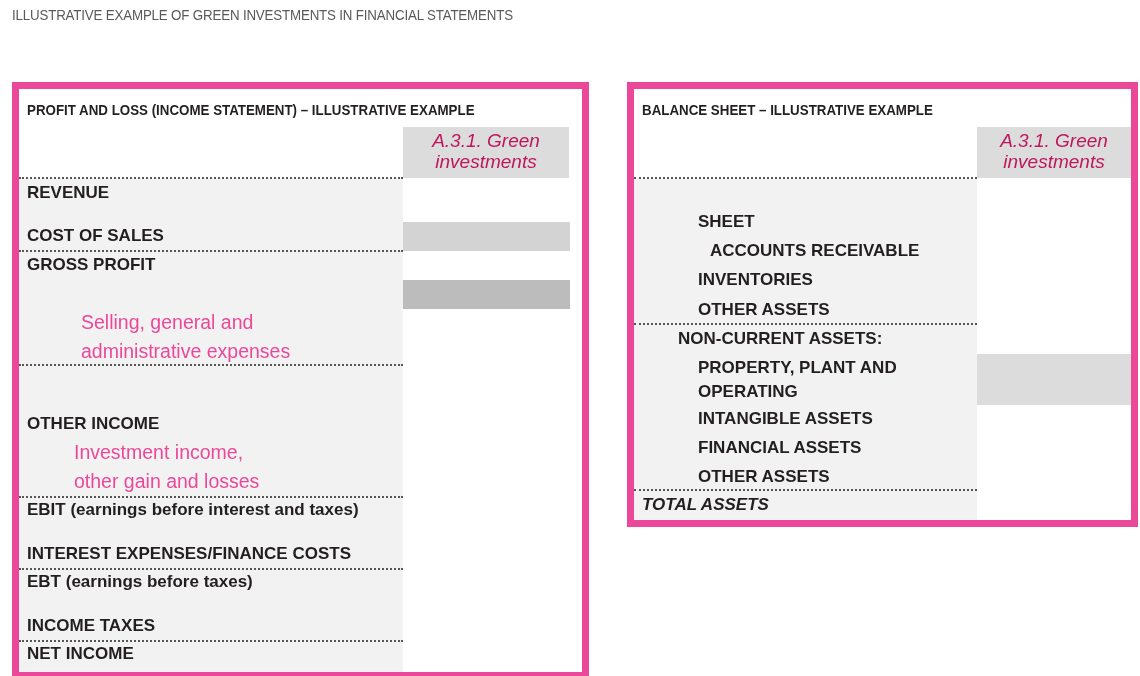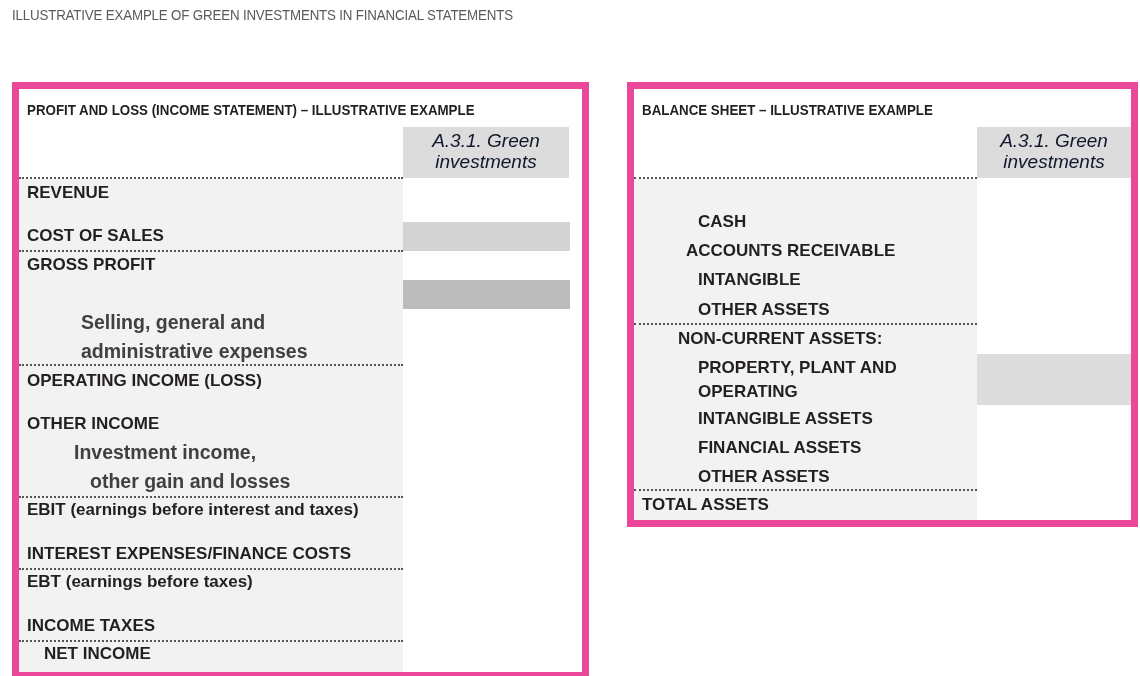--- a/index.html
+++ b/index.html
@@ -5,24 +5,24 @@
   html, body { margin: 0; padding: 0; background: #ffffff; }
   body { width: 1140px; height: 676px; position: relative; overflow: hidden;
          font-family: "Liberation Sans", "DejaVu Sans", sans-serif; color: #231f20; }
   .page-title { position: absolute; left: 12px; top: 6px; font-size: 15.5px; color: #5a5a5a;
                 letter-spacing: -0.2px; transform: scaleX(0.86); transform-origin: left top; white-space: nowrap; }
   .panel { position: absolute; border: 7px solid #ec4899; background: #ffffff; }
   .panel-title { position: absolute; left: 8px; top: 12px; font-weight: bold; font-size: 15.5px;
                  white-space: nowrap; transform: scaleX(0.86); transform-origin: left top; color: #231f20; }
   .label-col { position: absolute; background: #f2f2f2; }
   .col-header { position: absolute; background: #dcdcdc; font-style: italic; font-size: 19px;
-                color: #0f172a; text-align: center; line-height: 21px; padding-top: 3px; box-sizing: border-box; }
+                color: #be185d; text-align: center; line-height: 21px; padding-top: 3px; box-sizing: border-box; }
   .row { position: absolute; left: 0; font-size: 17px; font-weight: bold; white-space: nowrap; }
-  .row.light { font-weight: bold; font-size: 19.5px; color: #404040; }
-  .row.italic { }
+  .row.light { font-weight: normal; font-size: 19.5px; color: #ec4899; }
+  .row.italic { font-style: italic; }
   .dots { position: absolute; height: 0; border-top: 2px dotted #555; }
   .shade { position: absolute; }
 </style>
 </head>
 <body>
 
 <div class="page-title">ILLUSTRATIVE EXAMPLE OF GREEN INVESTMENTS IN FINANCIAL STATEMENTS</div>
 
 <div class="panel" style="left:12px; top:82px; width:563px; height:583px;">
   <div class="panel-title">PROFIT AND LOSS (INCOME STATEMENT) –  ILLUSTRATIVE EXAMPLE</div>
@@ -42,50 +42,49 @@
   <div class="dots" style="left:0; top:275px; width:384px;"></div>
   <div class="dots" style="left:0; top:407px; width:384px;"></div>
   <div class="dots" style="left:0; top:479px; width:384px;"></div>
   <div class="dots" style="left:0; top:551px; width:384px;"></div>
 
   <div class="row" style="left:8px; top:94px;">REVENUE</div>
   <div class="row" style="left:8px; top:137px;">COST OF SALES</div>
   <div class="row" style="left:8px; top:166px;">GROSS PROFIT</div>
   <div class="row light" style="left:62px; top:222px;">Selling, general and</div>
   <div class="row light" style="left:62px; top:251px;">administrative expenses</div>
-  <div class="row" style="left:8px; top:282px;">OPERATING INCOME (LOSS)</div>
   <div class="row" style="left:8px; top:325px;">OTHER INCOME</div>
   <div class="row light" style="left:55px; top:352px;">Investment income,</div>
-  <div class="row light" style="left:55px; top:381px;margin-left:16px;">other gain and losses</div>
+  <div class="row light" style="left:55px; top:381px;">other gain and losses</div>
   <div class="row" style="left:8px; top:455px;">INTEREST EXPENSES/FINANCE COSTS</div>
   <div class="row" style="left:8px; top:411px;">EBIT (earnings before interest and taxes)</div>
   <div class="row" style="left:8px; top:483px;">EBT (earnings before taxes)</div>
   <div class="row" style="left:8px; top:527px;">INCOME TAXES</div>
-  <div class="row" style="left:8px; top:555px;margin-left:17px;">NET INCOME</div>
+  <div class="row" style="left:8px; top:555px;">NET INCOME</div>
 </div>
 
 <div class="panel" style="left:627px; top:82px; width:497px; height:431px;">
   <div class="panel-title">BALANCE SHEET –  ILLUSTRATIVE EXAMPLE</div>
 
   <div class="col-header" style="left:343px; top:38px; width:154px; height:51px;">
     <div>A.3.1. Green</div>
     <div>investments</div>
   </div>
 
   <div class="label-col" style="left:0; top:90px; width:343px; height:341px;"></div>
 
   <div class="shade" style="left:343px; top:265px; width:154px; height:51px; background:#dcdcdc;"></div>
 
   <div class="dots" style="left:0; top:88px; width:343px;"></div>
   <div class="dots" style="left:0; top:234px; width:343px;"></div>
   <div class="dots" style="left:0; top:400px; width:343px;"></div>
 
-  <div class="row" style="left:64px; top:123px;">CASH</div>
-  <div class="row" style="left:52px; top:152px;">ACCOUNTS RECEIVABLE</div>
-  <div class="row" style="left:64px; top:181px;">INTANGIBLE</div>
+  <div class="row" style="left:64px; top:123px;">SHEET</div>
+  <div class="row" style="left:76px; top:152px;">ACCOUNTS RECEIVABLE</div>
+  <div class="row" style="left:64px; top:181px;">INVENTORIES</div>
   <div class="row" style="left:64px; top:211px;">OTHER ASSETS</div>
   <div class="row" style="left:8px; top:240px;margin-left:36px;">NON-CURRENT ASSETS:</div>
   <div class="row" style="left:64px; top:269px;">PROPERTY, PLANT AND</div>
   <div class="row" style="left:64px; top:293px;">OPERATING</div>
   <div class="row" style="left:64px; top:320px;">INTANGIBLE ASSETS</div>
   <div class="row" style="left:64px; top:349px;">FINANCIAL ASSETS</div>
   <div class="row" style="left:64px; top:378px;">OTHER ASSETS</div>
   <div class="row italic" style="left:8px; top:406px;">TOTAL ASSETS</div>
 </div>
 

